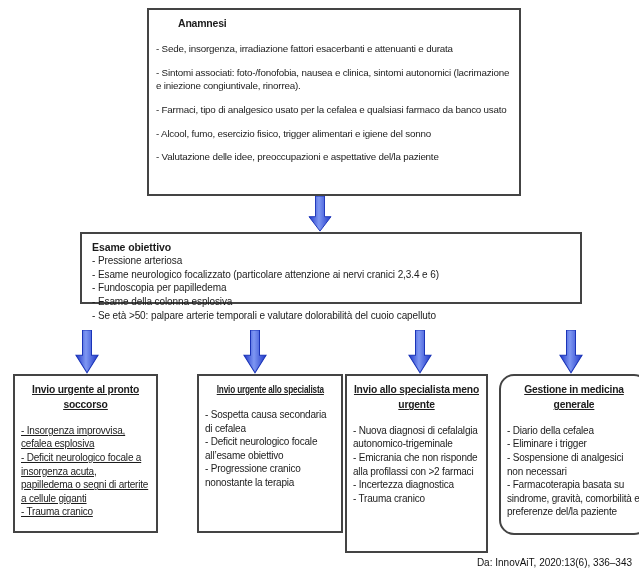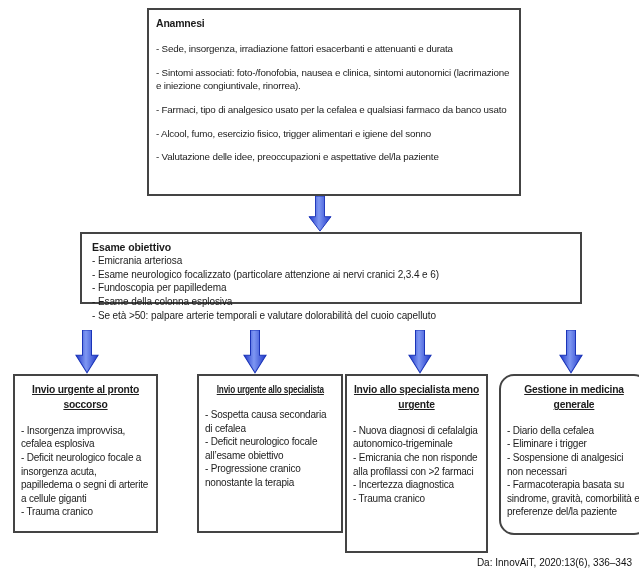--- a/index.html
+++ b/index.html
@@ -17,21 +17,21 @@
     position: absolute;
     background: #ffffff;
     border: 2px solid #444444;
   }
   
   .anamnesi {
     left: 147px; top: 8px; width: 374px; height: 188px;
     padding: 7px 7px;
     font-size: 9.8px; letter-spacing: -0.2px; line-height: 1.32;
   }
-  .anamnesi .hd { font-weight: bold; font-size: 10.5px; margin-bottom: 12px; }
+  .anamnesi .hd { font-weight: bold; font-size: 10.5px; margin-bottom: 12px; margin-left: 22px; }
   .anamnesi .para { margin-bottom: 11px; }
   
   .esame {
     left: 80px; top: 232px; width: 502px; height: 72px;
     padding: 6px 10px;
     font-size: 10px; letter-spacing: -0.1px; line-height: 1.36;
   }
   .esame .hd { font-weight: bold; font-size: 10.5px; }
   
   .outcome {
@@ -39,21 +39,21 @@
     padding: 6px 6px;
   }
   .outcome .hd {
     font-weight: bold;
     text-decoration: underline;
     text-align: center;
     font-size: 10.3px;
     line-height: 1.5;
     margin-bottom: 11px;
   }
-  .o1 { left: 13px;  top: 374px; width: 145px; height: 159px; }
+  .o1 { left: 13px;  top: 374px; width: 145px; height: 159px; text-decoration: underline; }
   .o2 { left: 177px; top: 374px; width: 146px; height: 159px; margin-left: 20px; }
   .o3 { left: 345px; top: 374px; width: 143px; height: 179px; }
   .o4 { left: 499px; top: 374px; width: 150px; height: 161px; border-radius: 15px; }
   .o2 .hd { white-space: nowrap; font-size: 10px; transform: scaleX(0.82); transform-origin: 50% 50%; }
   
   .arrow { position: absolute; display: block; }
   .arrow-main { left: 308px; top: 196px; width: 24px; height: 36px; }
   .arrow-row  { top: 330px; width: 24px; height: 44px; }
   .a1 { left: 75px; }
   .a2 { left: 243px; }
@@ -87,21 +87,21 @@
         <stop offset="0" stop-color="#2038C8"></stop>
         <stop offset="0.45" stop-color="#7E97F2"></stop>
         <stop offset="1" stop-color="#2038C8"></stop>
       </linearGradient>
     </defs>
     <path d="M7.5 0 H16.5 V23 H23 L12 39 L1 23 H7.5 Z" fill="url(#arrowGrad)" stroke="#1A34B8" stroke-width="1"></path>
   </svg>
 
   <div class="box esame">
     <div class="hd">Esame obiettivo</div>
-    <div>- Emicrania arteriosa</div>
+    <div>- Pressione arteriosa</div>
     <div>- Esame neurologico focalizzato (particolare attenzione ai nervi cranici 2,3.4 e 6)</div>
     <div>- Fundoscopia per papilledema</div>
     <div>- Esame della colonna esplosiva</div>
     <div>- Se età &gt;50: palpare arterie temporali e valutare dolorabilità del cuoio capelluto</div>
   </div>
 
   <svg class="arrow arrow-row a1" viewBox="0 0 24 40" preserveAspectRatio="none">
     <path d="M7.5 0 H16.5 V23 H23 L12 39 L1 23 H7.5 Z" fill="url(#arrowGrad)" stroke="#1A34B8" stroke-width="1"></path>
   </svg>
   <svg class="arrow arrow-row a2" viewBox="0 0 24 40" preserveAspectRatio="none">

